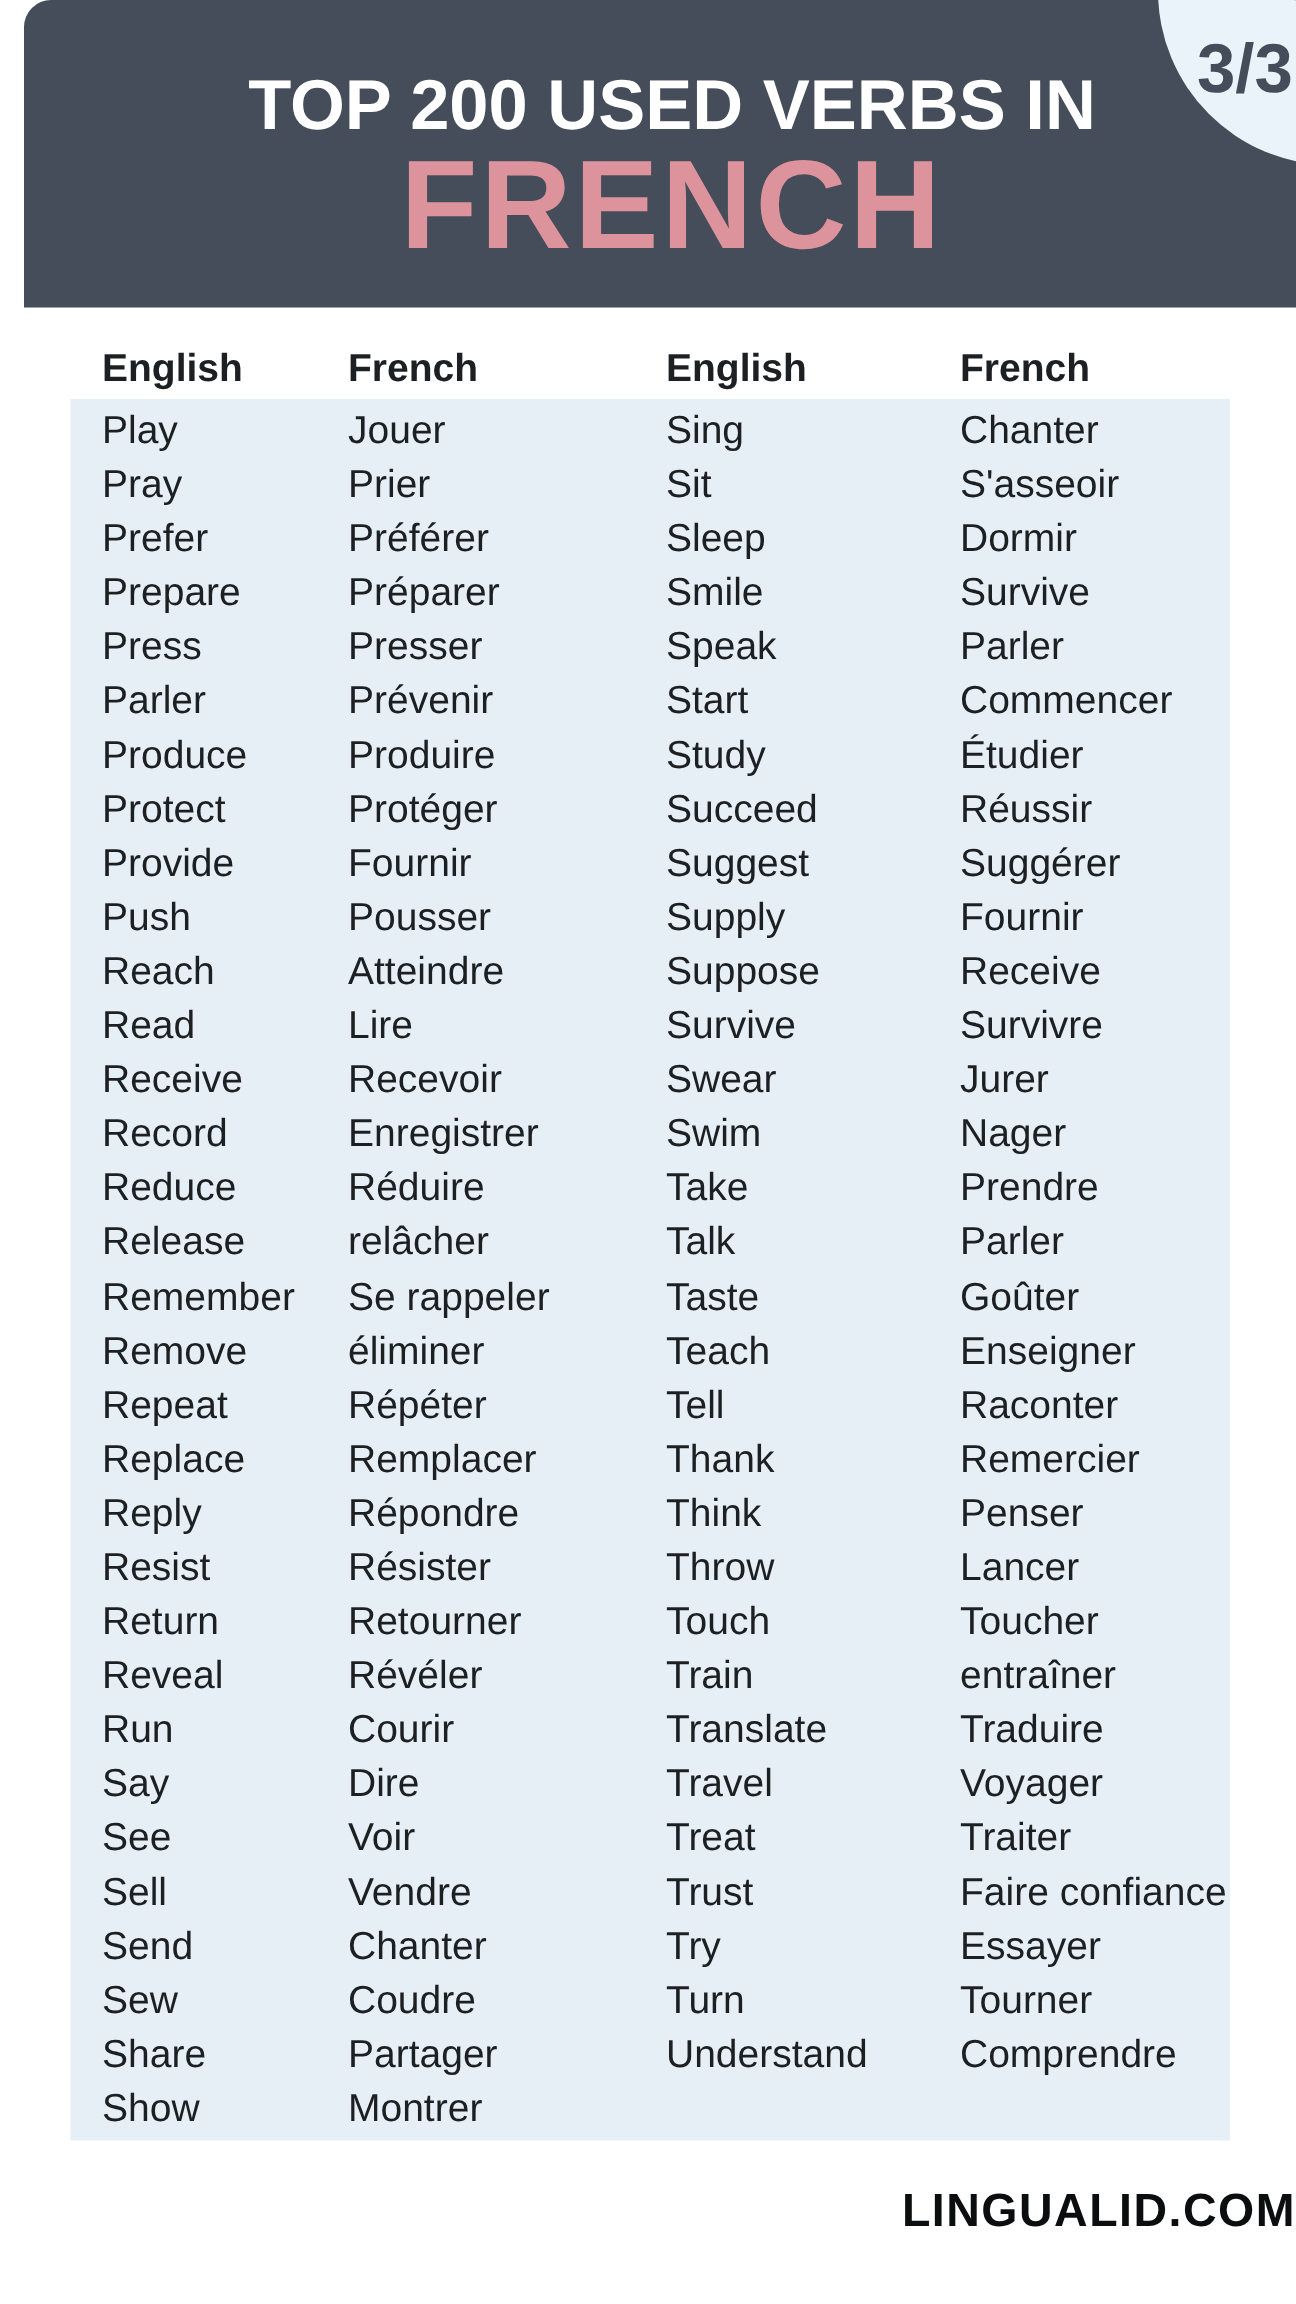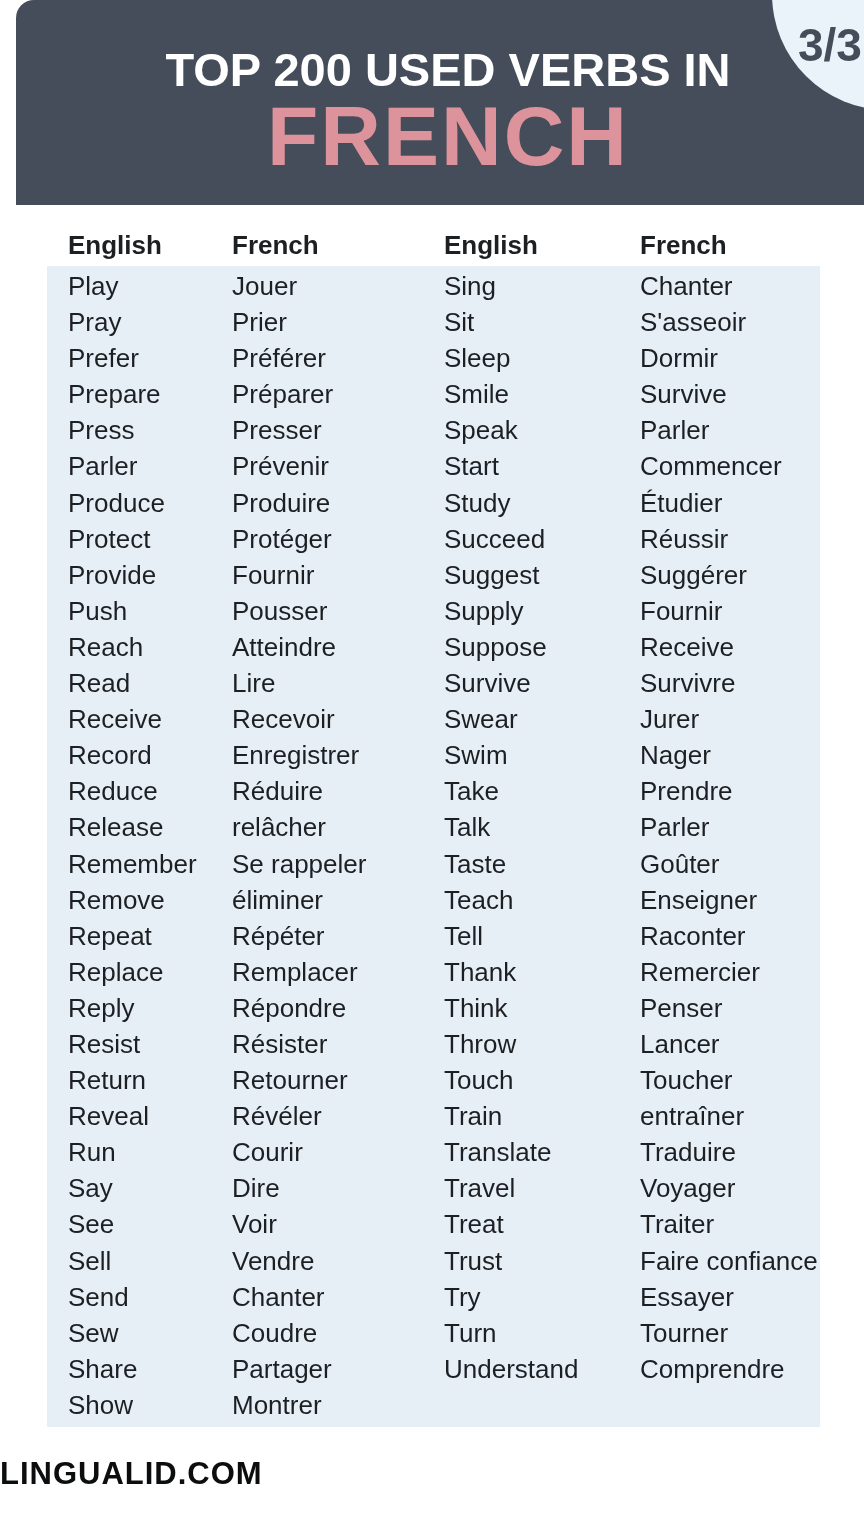--- a/index.html
+++ b/index.html
@@ -97,21 +97,21 @@
     color: var(--text);
     white-space: nowrap;
     overflow: visible;
   }
 
   
   .footer {
     position: absolute;
     left: 0; top: 1456px;
     width: 864px;
-    text-align: left;
+    text-align: right;
     font-size: 31px;
     font-weight: 700;
     letter-spacing: 1px;
     color: #0C0D0E;
     white-space: nowrap;
   }
 </style>
 </head>
 <body>
 

